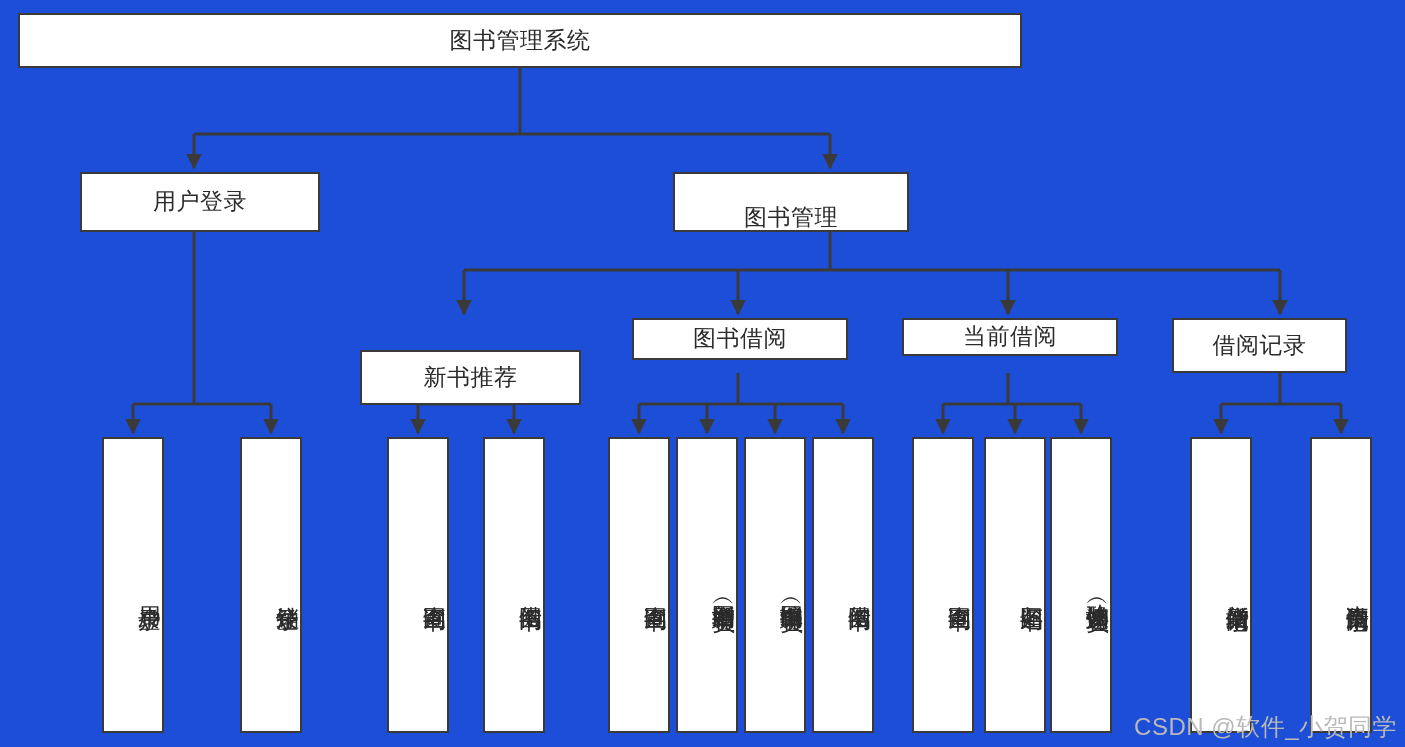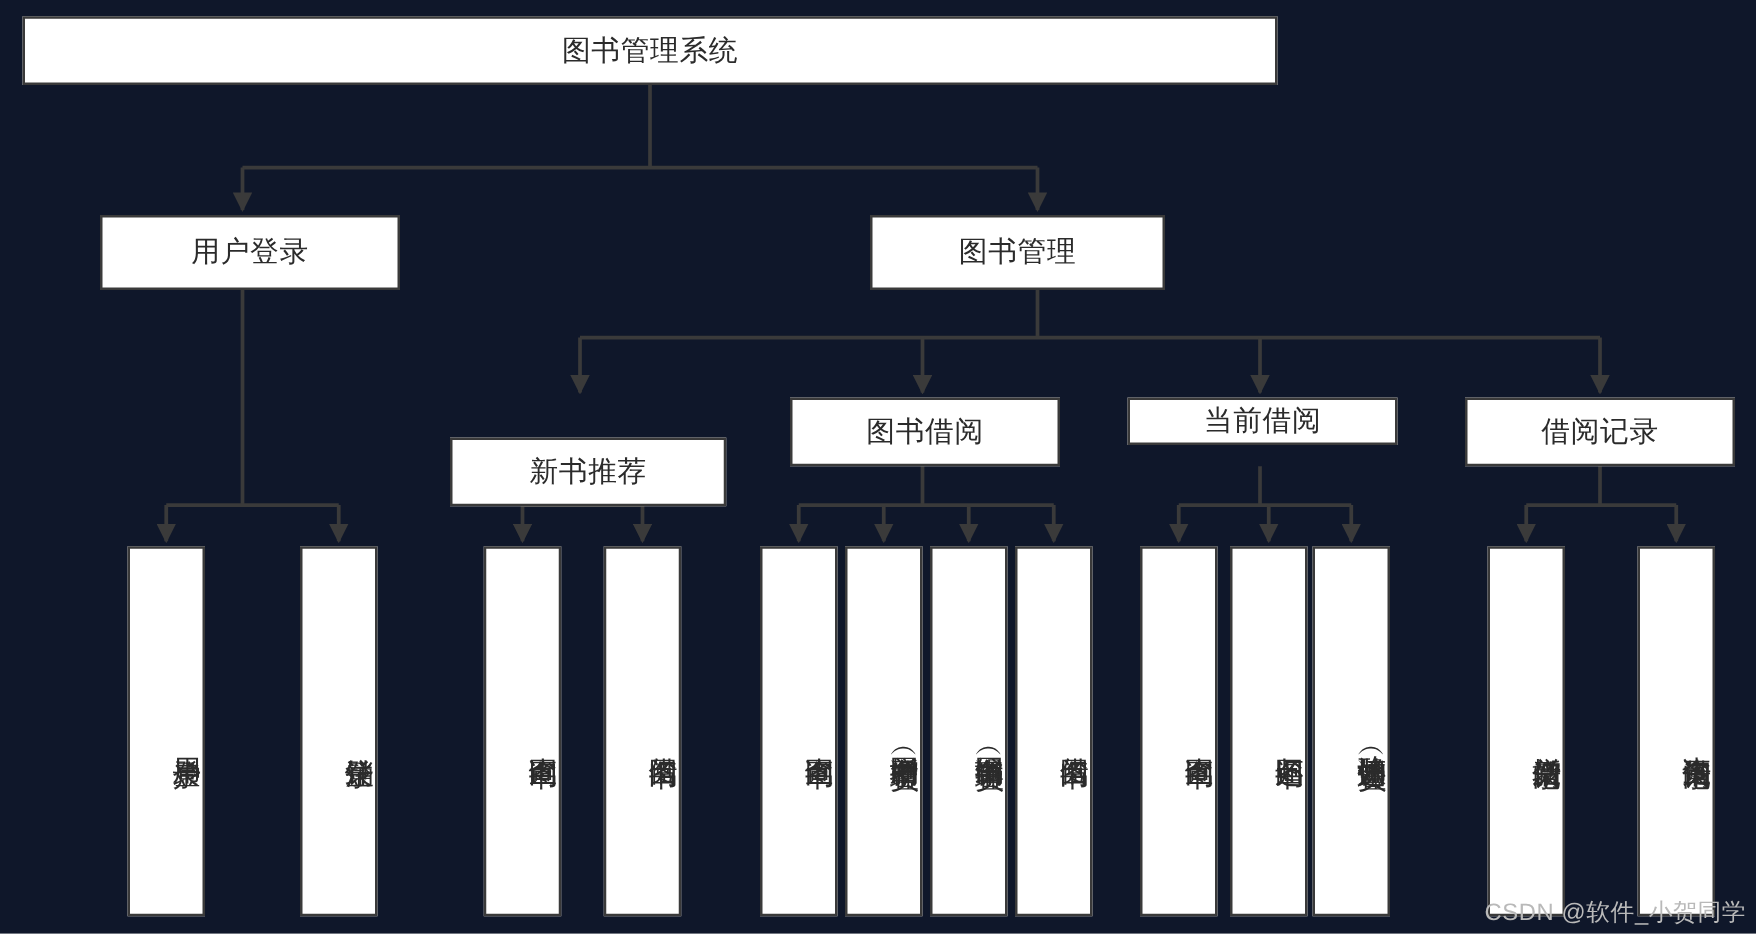--- a/index.html
+++ b/index.html
@@ -8,21 +8,21 @@
     padding: 0;
     background: #ffffff;
   }
   body {
     font-family: "Liberation Sans", "DejaVu Sans", sans-serif;
   }
   #canvas {
     position: relative;
     width: 1405px;
     height: 747px;
-    background: #0f172a;
+    background: #1d4ed8;
     overflow: hidden;
   }
   #edges {
     position: absolute;
     left: 0;
     top: 0;
     width: 1405px;
     height: 747px;
     pointer-events: none;
   }
@@ -52,21 +52,21 @@
     align-items: flex-start;
     justify-content: center;
   }
   .node.vert .vtext {
     display: block;
   }
   .watermark {
     position: absolute;
     right: 8px;
     bottom: 4px;
-    font-size: 19px;
+    font-size: 24px;
     color: #b9b9b9;
     white-space: nowrap;
     letter-spacing: 0.5px;
   }
 </style>
 </head>
 <body>
 
 <div id="canvas">
 
@@ -123,35 +123,35 @@
   </svg>
 
   <div class="node horiz" id="root-node" style="left: 18px; top: 13px; width: 1004px; height: 55px;">
     <span>图书管理系统</span>
   </div>
 
   <div id="level2-layer">
       <div class="node horiz" style="left: 80px; top: 172px; width: 240px; height: 60px;">
         <span class="">用户登录</span>
       </div>
-      <div class="node horiz" style="left: 696px; top: 172px; width: 236px; height: 60px;">
+      <div class="node horiz" style="left: 673px; top: 172px; width: 236px; height: 60px; align-items: flex-end;">
         <span class="">图书管理</span>
       </div>
     </div>
   <div id="level3-layer">
       <div class="node horiz" style="left: 360px; top: 318px; width: 221px; height: 55px; margin-top: 32px;">
         <span class="">新书推荐</span>
       </div>
-      <div class="node horiz" style="left: 632px; top: 318px; width: 216px; height: 55px;">
+      <div class="node horiz" style="left: 632px; top: 318px; width: 216px; height: 42px;">
         <span class="">图书借阅</span>
       </div>
       <div class="node horiz" style="left: 902px; top: 318px; width: 216px; height: 38px;">
         <span class="">当前借阅</span>
       </div>
-      <div class="node horiz" style="left: 1172px; top: 318px; width: 216px; height: 55px;">
+      <div class="node horiz" style="left: 1172px; top: 318px; width: 175px; height: 55px;">
         <span class="">借阅记录</span>
       </div>
     </div>
   <div id="leaf-layer">
       <div class="node vert" style="left: 102px; top: 437px; width: 62px; height: 296px;">
         <span class="vtext">用户登录</span>
       </div>
       <div class="node vert" style="left: 240px; top: 437px; width: 62px; height: 296px;">
         <span class="vtext">注销登录</span>
       </div>

